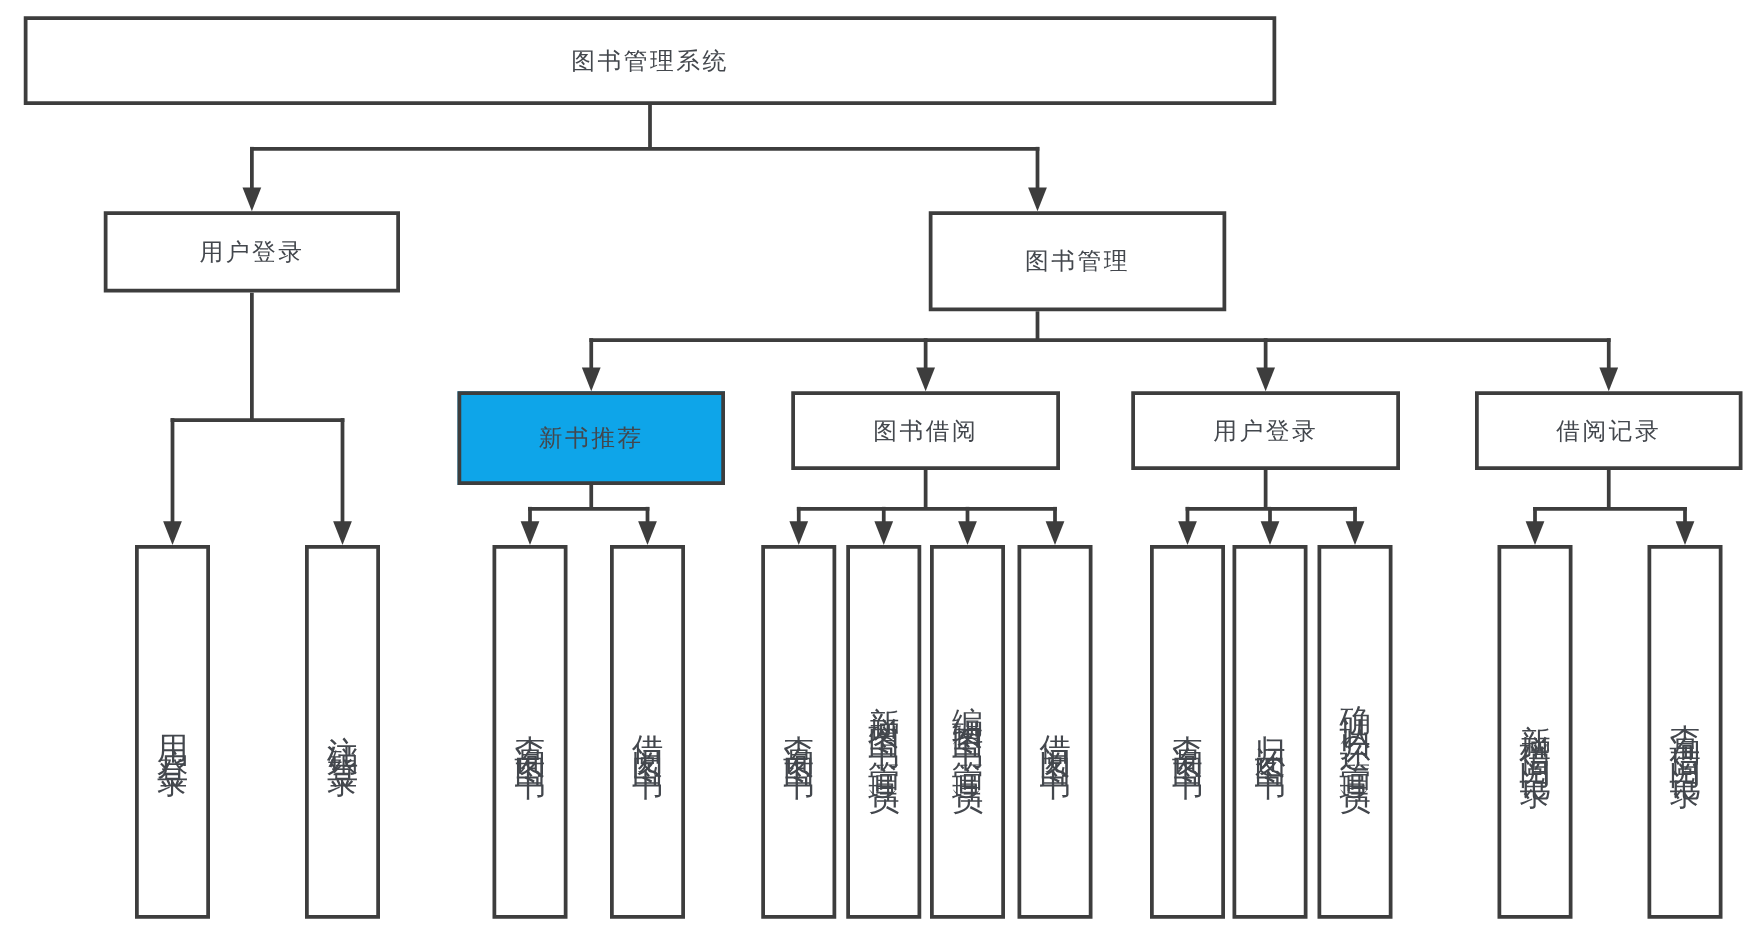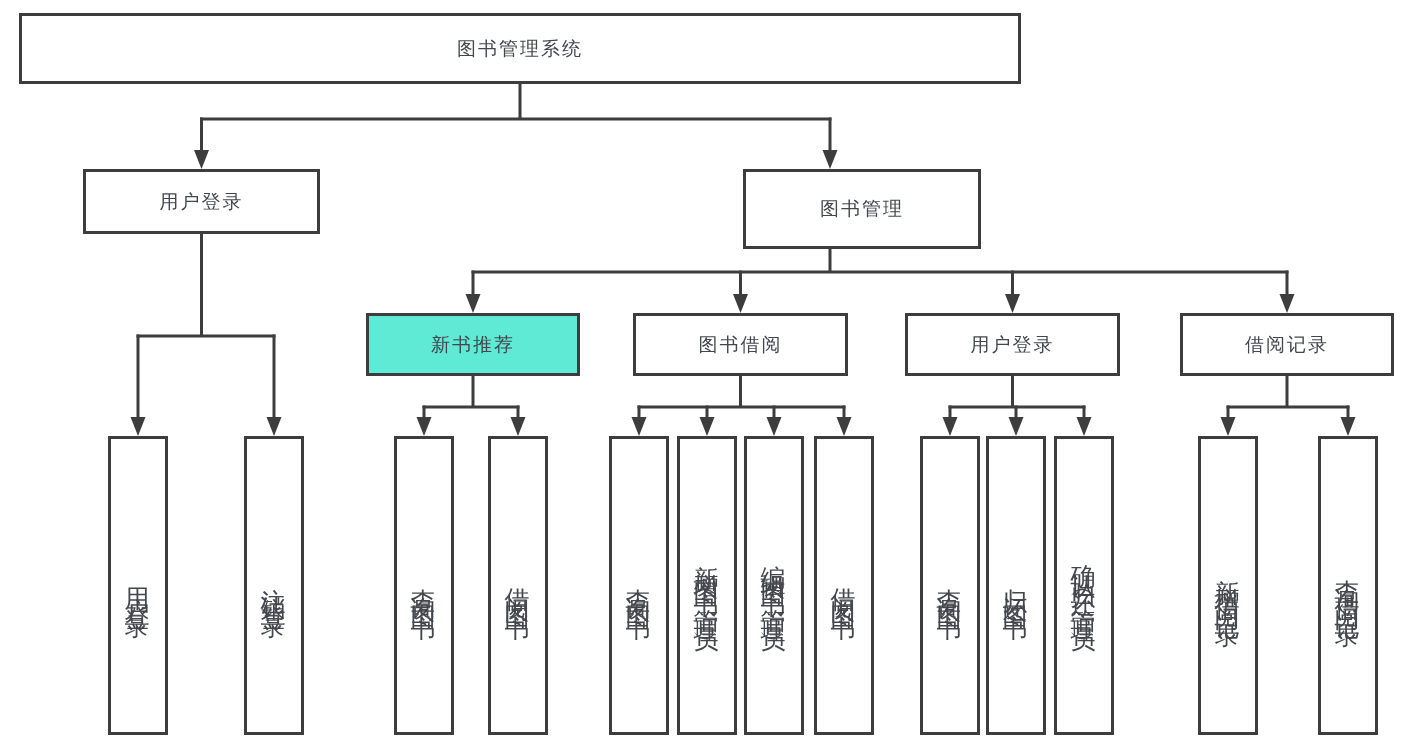--- a/index.html
+++ b/index.html
@@ -132,21 +132,21 @@
     </svg>
 <div class="node" style="left: 19px; top: 13px; width: 1002px; height: 71px; border-color: rgb(61, 61, 61); background: rgb(255, 255, 255);">
       <span class="node-label" style="color: rgb(67, 71, 77);">图书管理系统</span>
     </div>
     <div class="node" style="left: 83px; top: 169px; width: 237px; height: 65px; border-color: rgb(61, 61, 61); background: rgb(255, 255, 255);">
       <span class="node-label" style="color: rgb(67, 71, 77);">用户登录</span>
     </div>
     <div class="node" style="left: 711px; top: 169px; width: 238px; height: 80px; border-color: rgb(61, 61, 61); background: rgb(255, 255, 255); margin-left: 32px;">
       <span class="node-label" style="color: rgb(67, 71, 77);">图书管理</span>
     </div>
-    <div class="node" style="left: 366px; top: 313px; width: 214px; height: 63px; border-color: rgb(61, 61, 61); background: #5eead4;">
+    <div class="node" style="left: 366px; top: 313px; width: 214px; height: 75px; border-color: rgb(61, 61, 61); background: #0ea5e9;">
       <span class="node-label" style="color: rgb(67, 71, 77);">新书推荐</span>
     </div>
     <div class="node" style="left: 633px; top: 313px; width: 215px; height: 63px; border-color: rgb(61, 61, 61); background: rgb(255, 255, 255);">
       <span class="node-label" style="color: rgb(67, 71, 77);">图书借阅</span>
     </div>
     <div class="node" style="left: 905px; top: 313px; width: 215px; height: 63px; border-color: rgb(61, 61, 61); background: rgb(255, 255, 255);">
       <span class="node-label" style="color: rgb(67, 71, 77);">用户登录</span>
     </div>
     <div class="node" style="left: 1180px; top: 313px; width: 214px; height: 63px; border-color: rgb(61, 61, 61); background: rgb(255, 255, 255);">
       <span class="node-label" style="color: rgb(67, 71, 77);">借阅记录</span>

